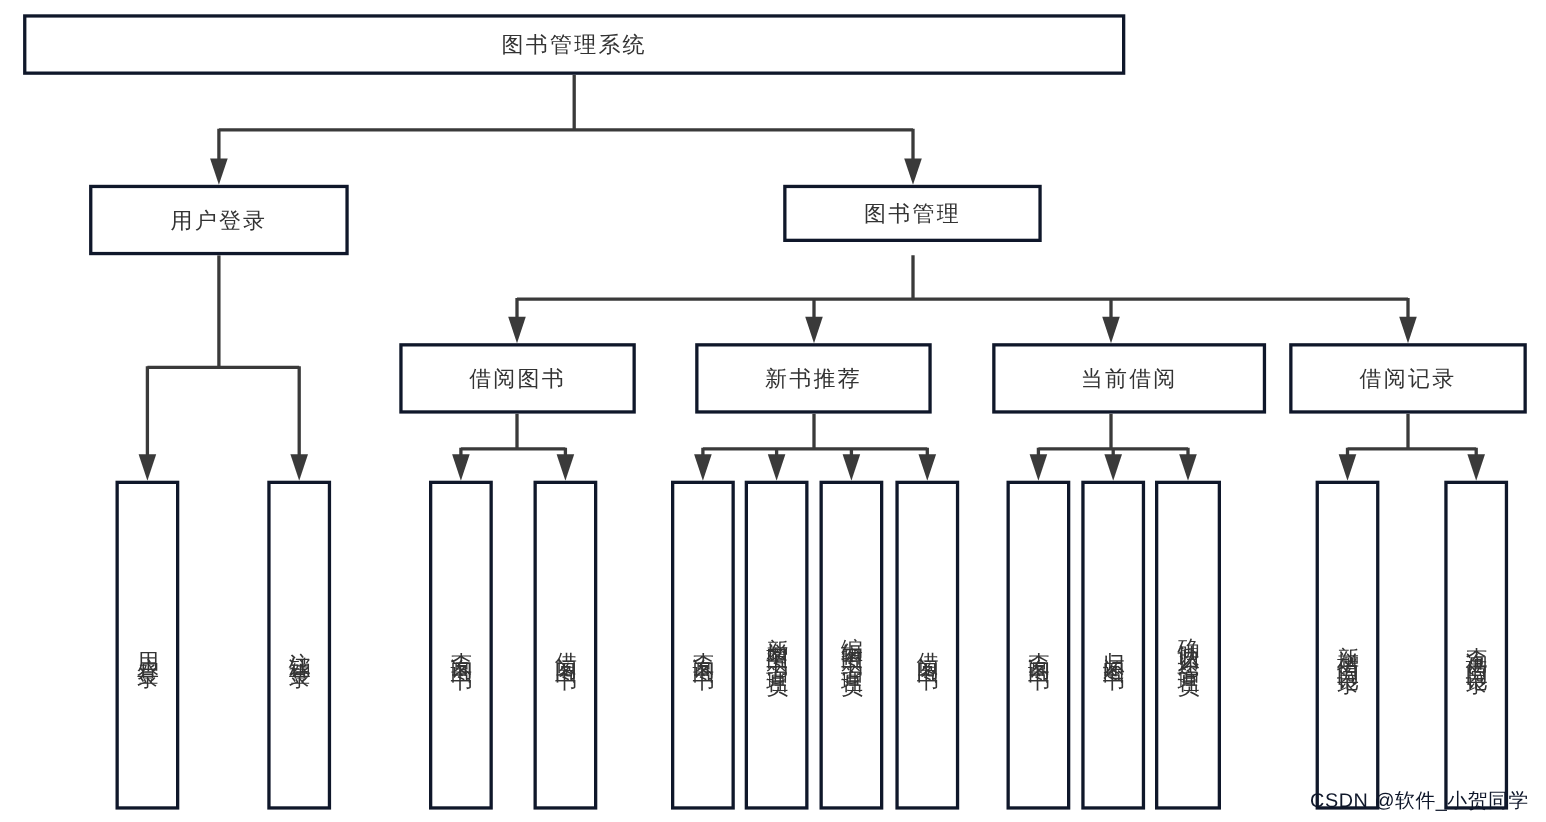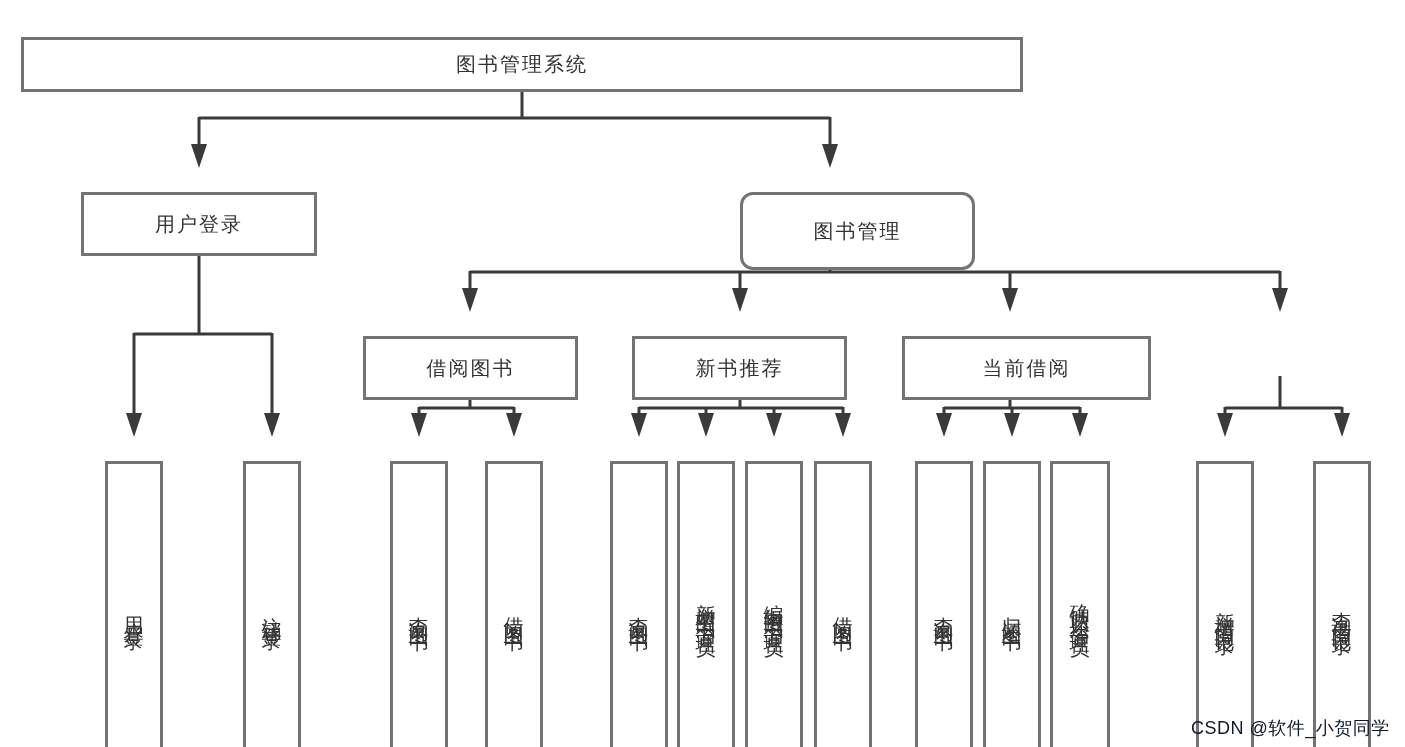--- a/index.html
+++ b/index.html
@@ -3,23 +3,23 @@
 <meta charset="utf-8">
 <style>
   html,body{margin:0;padding:0;}
   body{
     width:1405px;height:747px;position:relative;background:#ffffff;
     font-family:"Liberation Sans", sans-serif;overflow:hidden;
   }
   .stage{position:absolute;left:0;top:0;width:1405px;height:747px;}
   svg.wires{position:absolute;left:0;top:0;z-index:1;}
   .node{
-    position:absolute;background:#ffffff;border:3px solid #737373;
+    position:absolute;background:#ffffff;border:3px solid #0f172a;
     box-sizing:border-box;display:flex;align-items:center;justify-content:center;
-    color:#333333;z-index:2;margin-top:24px;
+    color:#333333;z-index:2;
   }
   .h{font-size:20px;letter-spacing:2px;white-space:nowrap;}
   .v{
     writing-mode:vertical-rl;text-orientation:mixed;
     font-size:20px;letter-spacing:5px;line-height:1;
   }
   .watermark{
     position:absolute;left:1191px;top:716px;z-index:6;
     font-size:18px;color:#0f172a;letter-spacing:0.5px;white-space:nowrap;
   }
@@ -65,25 +65,26 @@
       <polygon points="1004,413 1020,413 1012,437"></polygon>
       <polygon points="1072,413 1088,413 1080,437"></polygon>
       <polygon points="1217,413 1233,413 1225,437"></polygon>
       <polygon points="1334,413 1350,413 1342,437"></polygon>
     </g>
   </svg>
 
   <div class="node h" style="left:21px;top:13px;width:1002px;height:55px;">图书管理系统</div>
 
   <div class="node h" style="left:81px;top:168px;width:236px;height:64px;">用户登录</div>
-  <div class="node h" style="left:740px;top:168px;width:235px;height:78px;border-radius:13px;">图书管理</div>
+  <div class="node h" style="left:712px;top:168px;width:235px;height:52px;">图书管理</div>
 
   <div class="node h" style="left:363px;top:312px;width:215px;height:64px;">借阅图书</div>
   <div class="node h" style="left:632px;top:312px;width:215px;height:64px;">新书推荐</div>
   <div class="node h" style="left:902px;top:312px;width:249px;height:64px;">当前借阅</div>
+  <div class="node h" style="left:1172px;top:312px;width:216px;height:64px;">借阅记录</div>
 
   <div class="node v" style="left:105px;top:437px;width:58px;height:299px;">用户登录</div>
   <div class="node v" style="left:243px;top:437px;width:58px;height:299px;">注销登录</div>
 
   <div class="node v" style="left:390px;top:437px;width:58px;height:299px;">查询图书</div>
   <div class="node v" style="left:485px;top:437px;width:58px;height:299px;">借阅图书</div>
 
   <div class="node v" style="left:610px;top:437px;width:58px;height:299px;">查询图书</div>
   <div class="node v" style="left:677px;top:437px;width:58px;height:299px;">新增图书（管理员）</div>
   <div class="node v" style="left:745px;top:437px;width:58px;height:299px;">编辑图书（管理员）</div>

